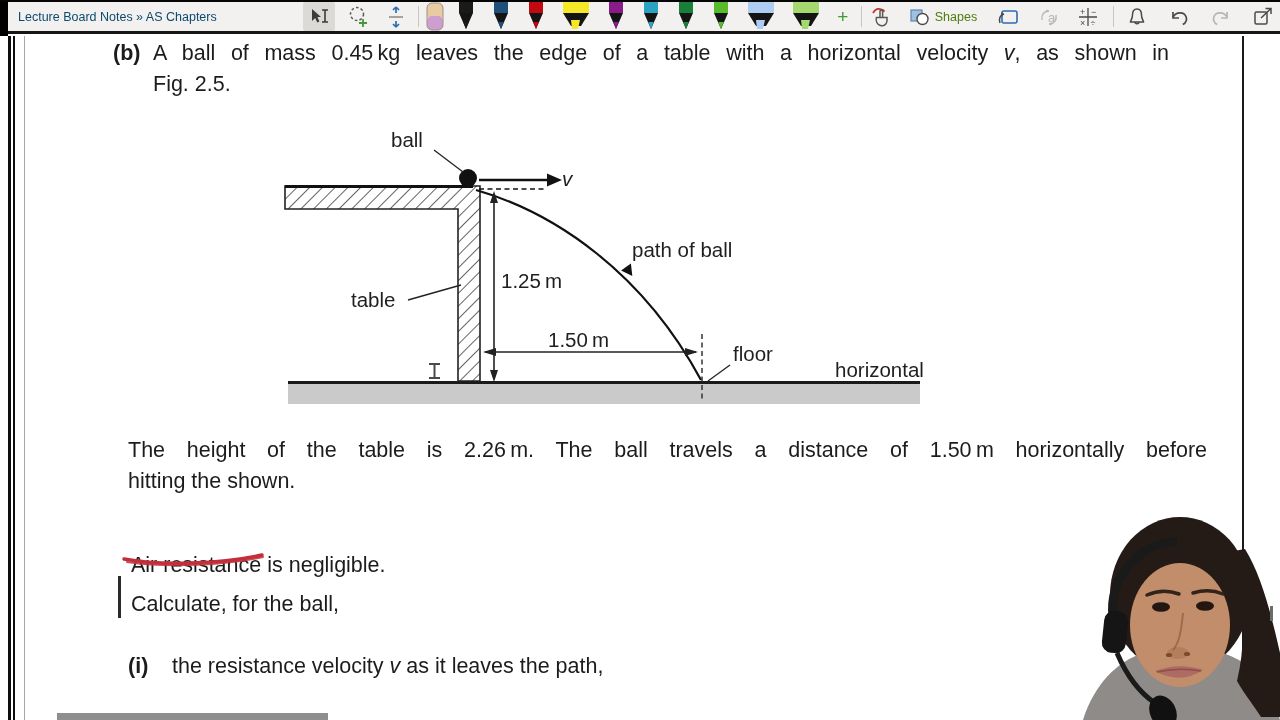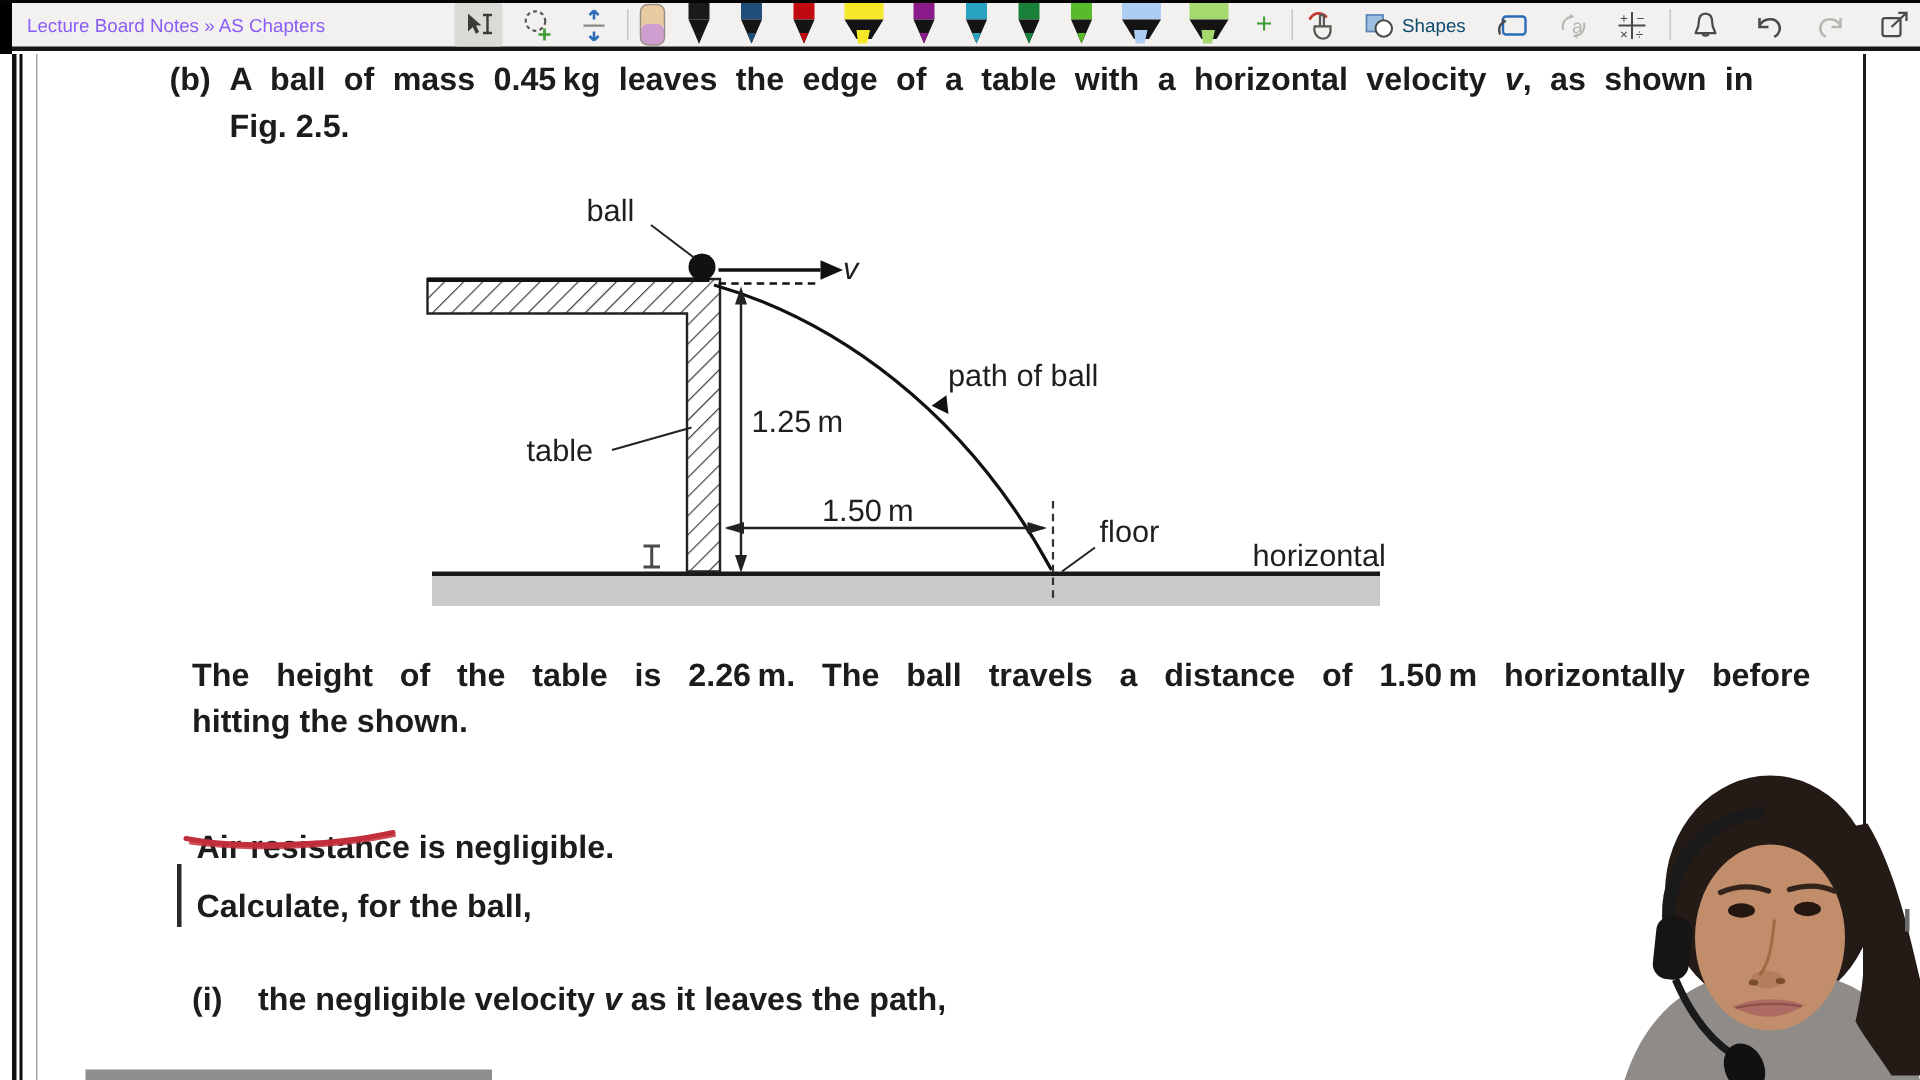--- a/index.html
+++ b/index.html
@@ -3,32 +3,32 @@
 <meta charset="utf-8">
 <style>
   html,body{margin:0;padding:0;}
   body{width:1280px;height:720px;overflow:hidden;background:#ffffff;
        font-family:"Liberation Sans",sans-serif;position:relative;}
   
   .toolbar{position:absolute;left:0;top:0;width:1280px;height:34px;background:#f2f1ef;
            border-top:2px solid #050505;border-bottom:3px solid #161616;box-sizing:border-box;
            display:flex;align-items:center;z-index:10;}
   .tb-black-edge{position:absolute;left:0;top:0;width:8px;height:34px;background:#000;}
-  .tb-title{margin-left:18px;font-size:12.5px;color:#8b5cf6;white-space:nowrap;}
+  .tb-title{margin-left:18px;font-size:12.5px;color:#0c4a6e;white-space:nowrap;}
   .tool{height:29px;display:flex;align-items:center;justify-content:center;flex:none;cursor:default;}
   .tool.active{background:#dcdad7;border-radius:2px;}
   .tb-divider{width:1px;height:21px;background:#c8c6c4;flex:none;}
   .pens{display:flex;align-items:flex-start;gap:13px;margin-left:8px;height:29px;}
   .pen-slot{height:29px;display:flex;align-items:flex-start;}
-  .shapes-label{font-size:12.5px;color:#0c4a6e;margin-left:4px;}
+  .shapes-label{font-size:12.5px;color:#4d7c0f;margin-left:4px;}
   .plus-green{font-size:19px;color:#3f9c35;font-weight:400;line-height:1;}
   svg{display:block;}
   
   .page-vline{position:absolute;top:36px;height:684px;z-index:0;}
-  .txt{position:absolute;font-size:21.5px;color:#1c1c1c;white-space:nowrap;z-index:1;font-weight:bold;}
+  .txt{position:absolute;font-size:21.5px;color:#1c1c1c;white-space:nowrap;z-index:1;}
   .txt.just{white-space:normal;text-align:justify;text-align-last:justify;}
   .bold{font-weight:700;}
   .caret{position:absolute;left:118px;top:576px;width:3px;height:42px;background:#2a2a2a;z-index:1;}
   .underline-svg{position:absolute;left:120px;top:550px;z-index:1;}
   .figure-svg{position:absolute;left:280px;top:118px;z-index:1;}
   .bottom-bar{position:absolute;left:57px;top:713px;width:271px;height:7px;background:#8e8e8e;z-index:1;}
   .right-edge{position:absolute;left:1242px;top:36px;width:2px;height:684px;background:#1b1b1b;z-index:2;}
   .small-mark{position:absolute;left:1270px;top:606px;width:3px;height:15px;background:#6b6b6b;z-index:6;}
   .webcam{position:absolute;left:1055px;top:495px;width:225px;height:225px;z-index:5;}
   .fig-label{font-size:20.5px;fill:#1f1f1f;font-family:"Liberation Sans",sans-serif;}
@@ -320,21 +320,21 @@
 <div class="txt" style="left:131px;top:553px;">Air resistance is negligible.</div>
 <svg class="underline-svg" width="150" height="22" viewBox="0 0 150 22">
   <path d="M4 9 C40 16 102 14 142 5" fill="none" stroke="#c22f3a" stroke-width="3.4" stroke-linecap="round"></path>
   <path d="M7 12 C50 18 105 15 143 7" fill="none" stroke="#c22f3a" stroke-width="2" stroke-linecap="round" opacity="0.85"></path>
 </svg>
 
 <div class="caret"></div>
 <div class="txt" style="left:131px;top:592px;">Calculate, for the ball,</div>
 
 <div class="txt bold" style="left:128px;top:654px;">(i)</div>
-<div class="txt" style="left:172px;top:654px;"><span>the negligible velocity </span><i>v</i><span> as it leaves the path,</span></div>
+<div class="txt" style="left:172px;top:654px;"><span>the resistance velocity </span><i>v</i><span> as it leaves the path,</span></div>
 
 <div class="bottom-bar"></div>
 <div class="small-mark"></div>
 
 <svg class="webcam" width="225" height="225" viewBox="0 0 225 225">
 
   <ellipse cx="125" cy="100" rx="70" ry="78" fill="#241b16"></ellipse>
 
   <path d="M58 122 A67 67 0 0 1 122 47" fill="none" stroke="#1a1a1a" stroke-width="9"></path>
 

